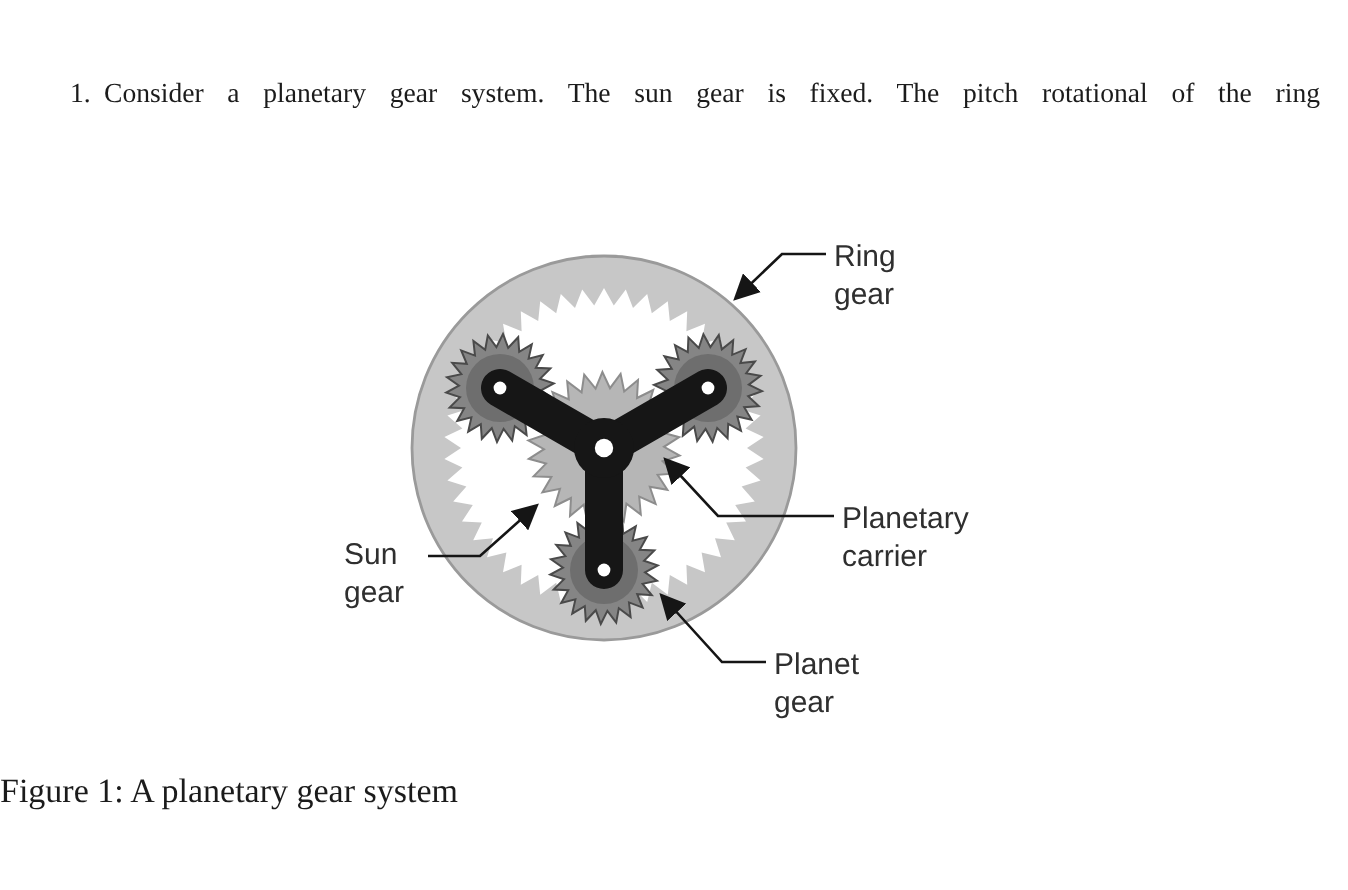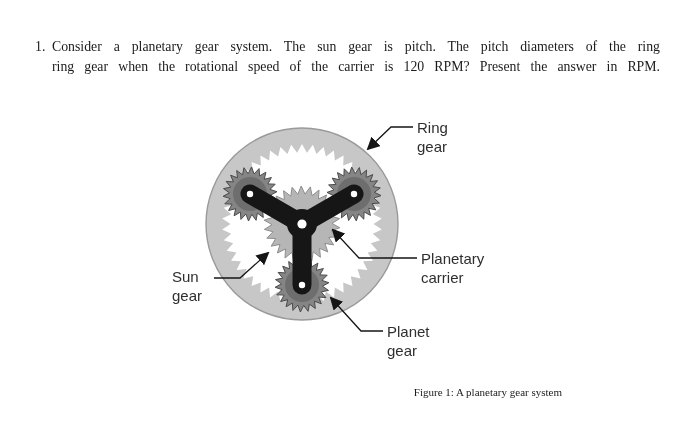--- a/index.html
+++ b/index.html
@@ -32,34 +32,33 @@
   .leader{
     stroke:var(--leader-color,#151515);
     stroke-width:1.3;
     fill:none;
   }
   .arrowfill{fill:var(--leader-color,#151515);}
 
   
   .caption{
     position:absolute;left:0;top:386px;width:562px;
-    text-align:right;font-size:11px;color:#1b1b1b;
+    text-align:left;font-size:17px;color:#1b1b1b;
     font-family:"Liberation Serif", serif;
   }
 </style>
 </head>
 <body>
 
 <div class="page">
 
   <div class="problem">
     <span class="num">1.</span>
     <div class="ptext">
-      <div class="pline">Consider a planetary gear system.  The sun gear is pitch.  The pitch diameters of the ring</div>
-      <div class="pline">ring gear when the rotational speed of the carrier is 120 RPM?  Present the answer in RPM.</div>
+      <div class="pline">Consider a planetary gear system.  The sun gear is fixed.  The pitch rotational of the ring</div>
     </div>
   </div>
 
   <svg class="fig" viewBox="140 105 390 270">
     <defs>
       <marker id="arrow" viewBox="0 0 10 10" refX="8.5" refY="5" markerWidth="10" markerHeight="10" orient="auto">
         <path d="M0,0 L10,5 L0,10 Z" class="arrowfill"></path>
       </marker>
     </defs>
 

